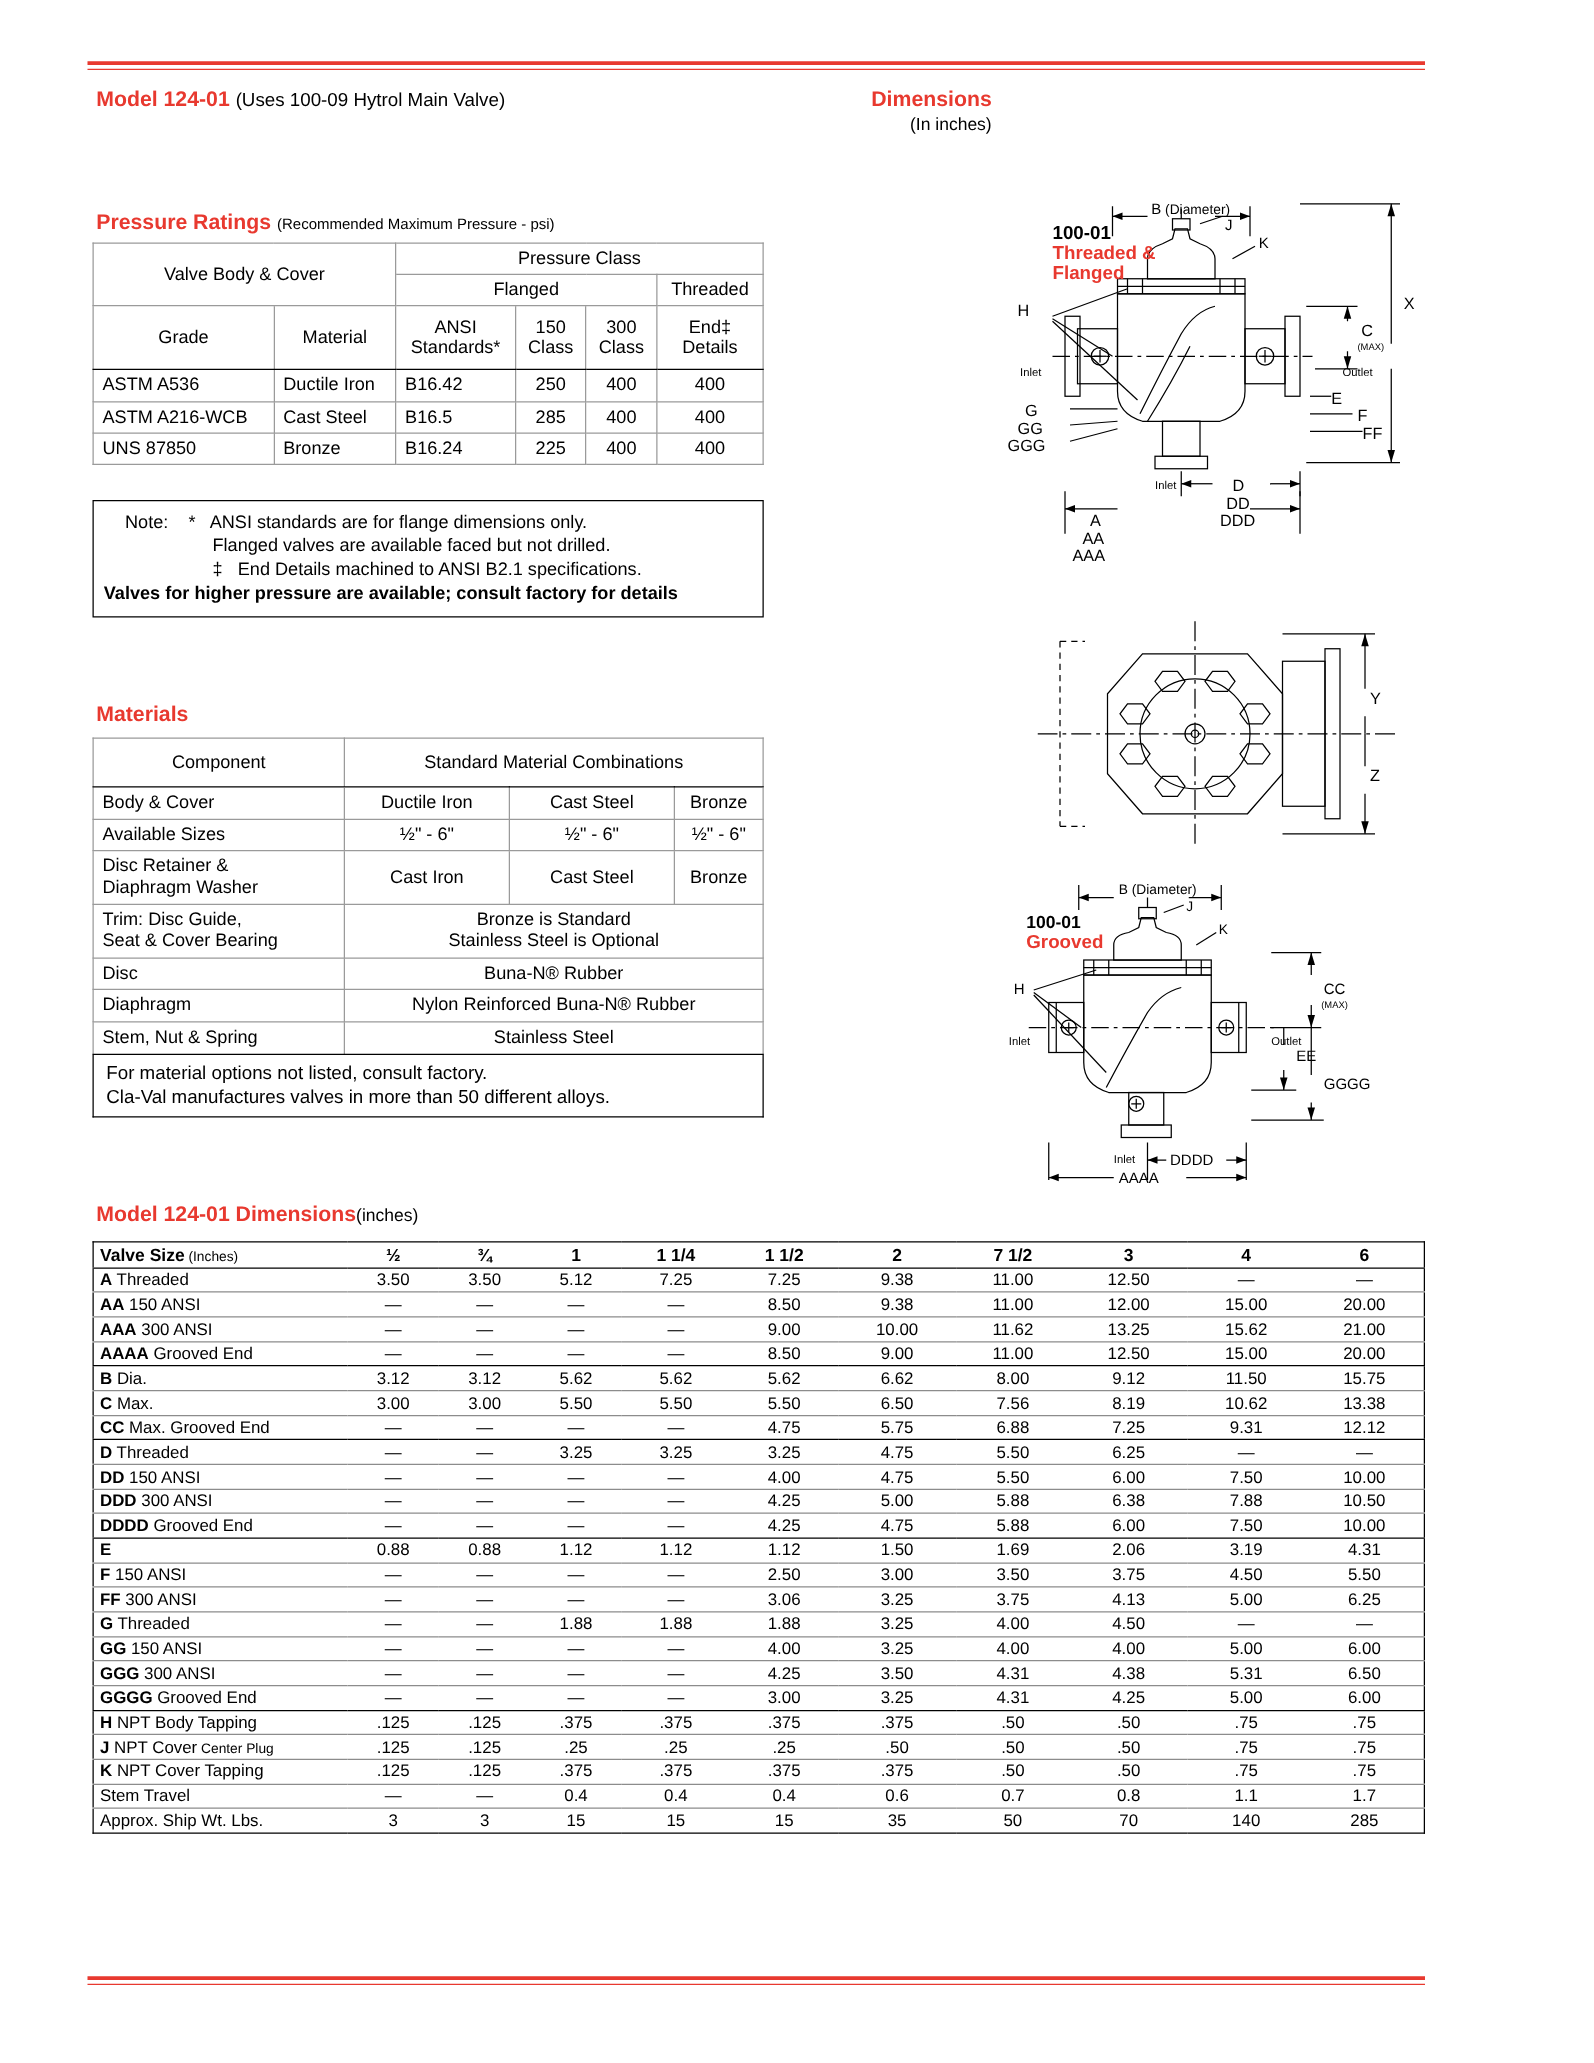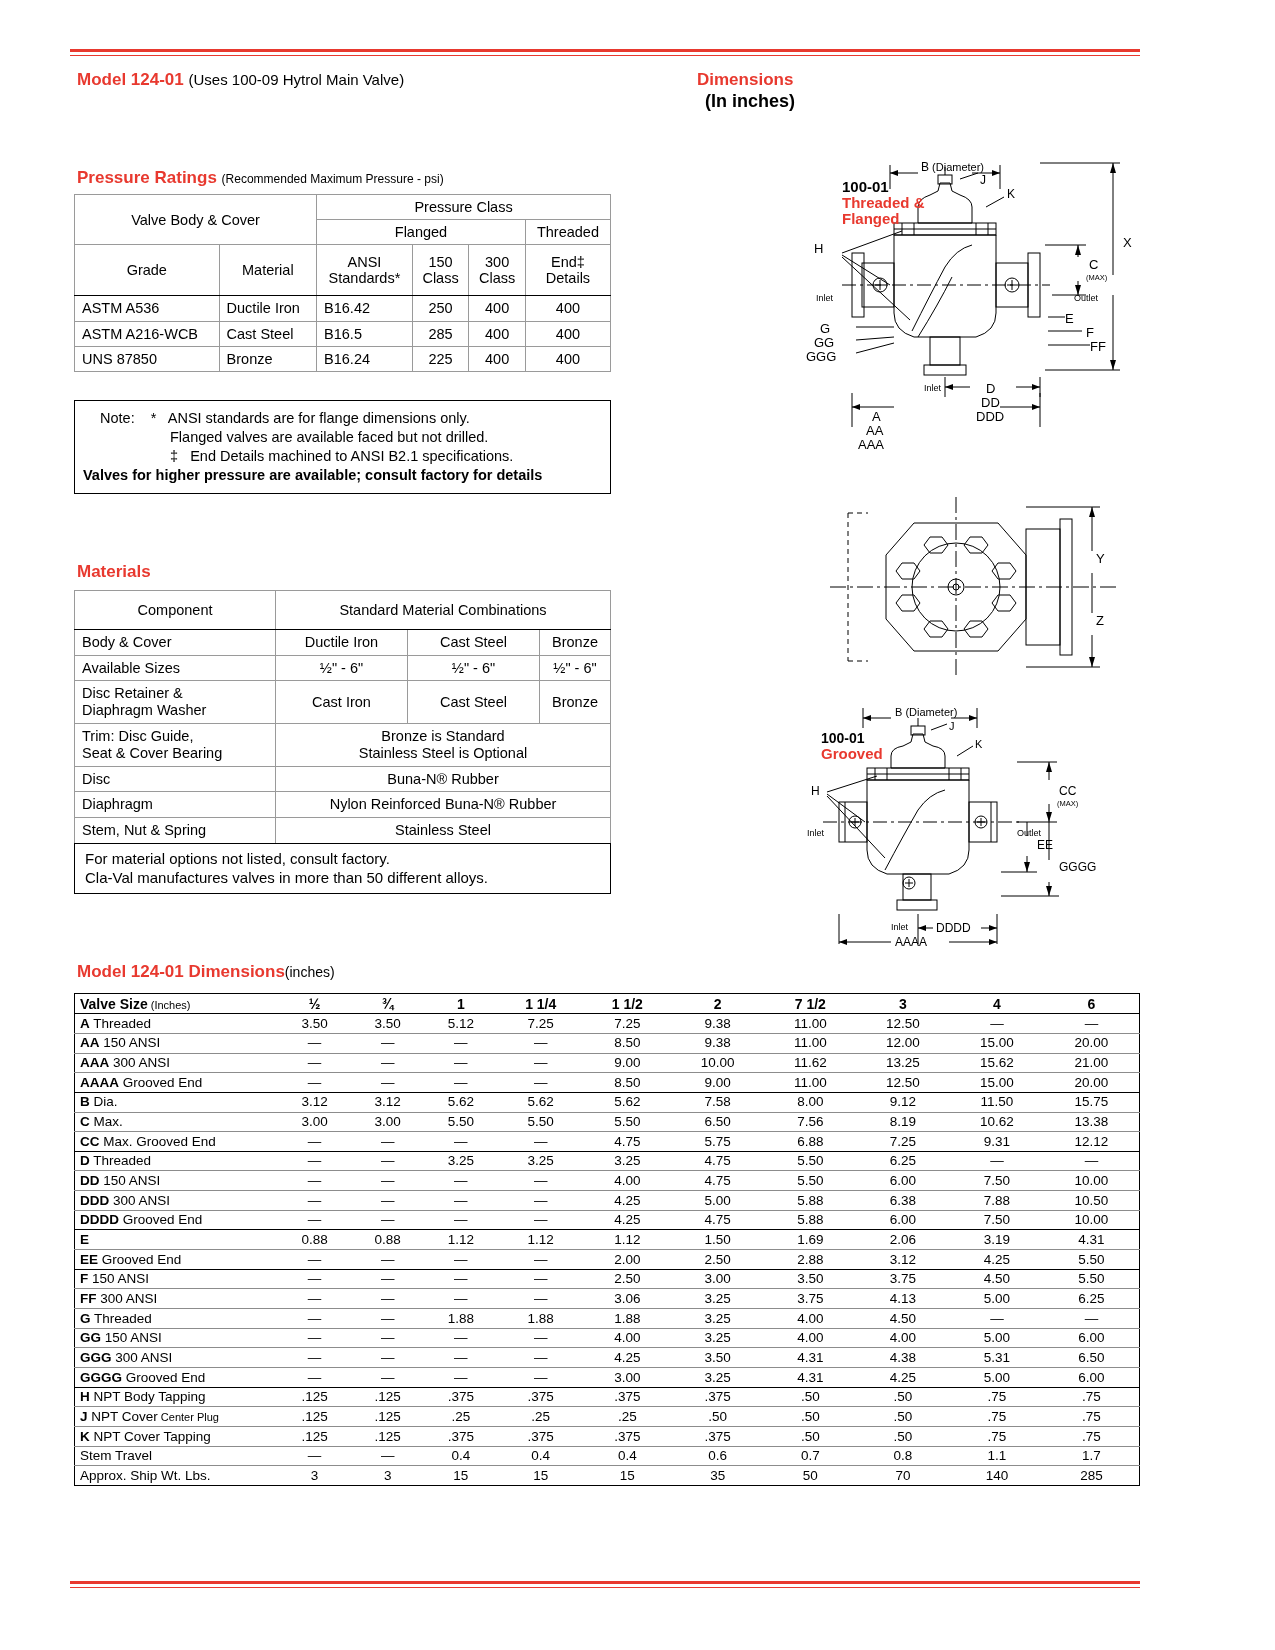--- a/index.html
+++ b/index.html
@@ -28,22 +28,22 @@
   #model-head {
     position:absolute; left:77px; top:70px;
     font-size:17px; white-space:nowrap;
   }
   #model-head .sub { color:#000; font-weight:normal; font-size:15px; }
 
   #dims-head {
     position:absolute; left:697px; top:70px;
     font-size:17px; text-align:left;
   }
-  #dims-head .sub { display:block; color:#000; font-weight:bold;
-      font-size:18px; text-align:right; margin-left:8px; margin-top:1px;}
+  #dims-head .sub { display:block; color:#000; font-weight:normal;
+      font-size:14px; text-align:right; margin-left:8px; margin-top:1px;}
 
   #pr-head {
     position:absolute; left:77px; top:168px; font-size:17px; white-space:nowrap;
   }
   #pr-head .sub { color:#000; font-weight:normal; font-size:12px; }
 
   #mat-head {
     position:absolute; left:77px; top:562px; font-size:17px;
   }
 
@@ -648,21 +648,21 @@
           <td>15.00</td>
           <td>20.00</td>
         </tr>
         <tr>
           <td class="rowlbl"><span class="rl-bold">B</span><span> Dia.</span></td>
           <td>3.12</td>
           <td>3.12</td>
           <td>5.62</td>
           <td>5.62</td>
           <td>5.62</td>
-          <td>7.58</td>
+          <td>6.62</td>
           <td>8.00</td>
           <td>9.12</td>
           <td>11.50</td>
           <td>15.75</td>
         </tr>
         <tr>
           <td class="rowlbl"><span class="rl-bold">C</span><span> Max.</span></td>
           <td>3.00</td>
           <td>3.00</td>
           <td>5.50</td>
@@ -745,33 +745,20 @@
           <td>0.88</td>
           <td>1.12</td>
           <td>1.12</td>
           <td>1.12</td>
           <td>1.50</td>
           <td>1.69</td>
           <td>2.06</td>
           <td>3.19</td>
           <td>4.31</td>
         </tr>
-        <tr class="grp">
-          <td class="rowlbl"><span class="rl-bold">EE</span><span> Grooved End</span></td>
-          <td>—</td>
-          <td>—</td>
-          <td>—</td>
-          <td>—</td>
-          <td>2.00</td>
-          <td>2.50</td>
-          <td>2.88</td>
-          <td>3.12</td>
-          <td>4.25</td>
-          <td>5.50</td>
-        </tr>
         <tr>
           <td class="rowlbl"><span class="rl-bold">F</span><span> 150 ANSI</span></td>
           <td>—</td>
           <td>—</td>
           <td>—</td>
           <td>—</td>
           <td>2.50</td>
           <td>3.00</td>
           <td>3.50</td>
           <td>3.75</td>

